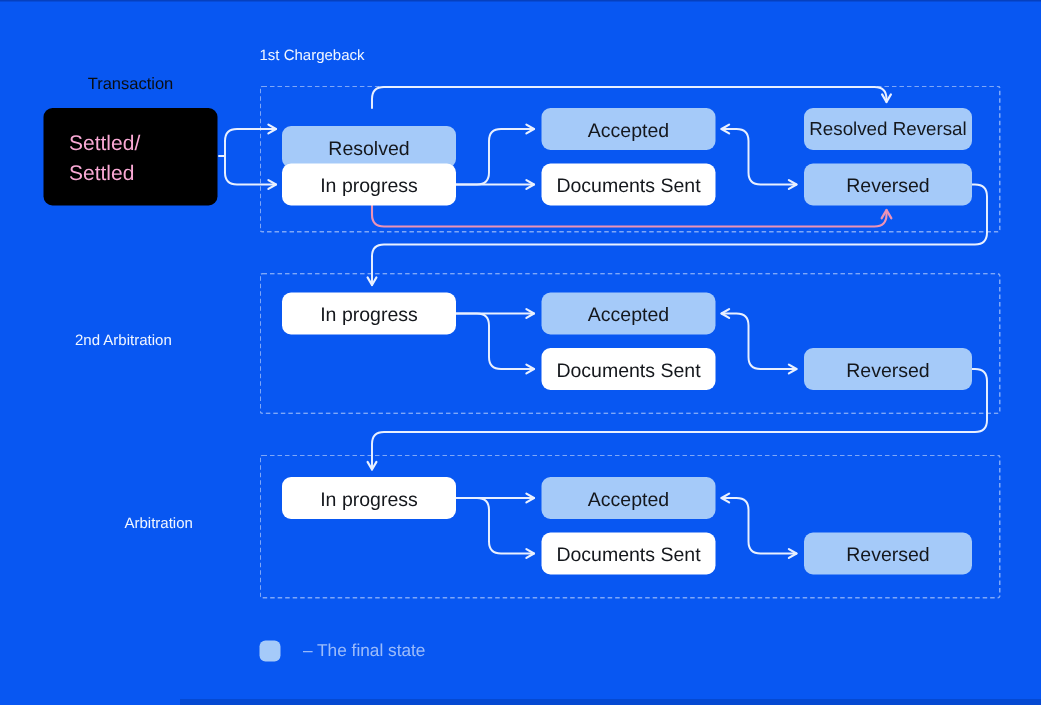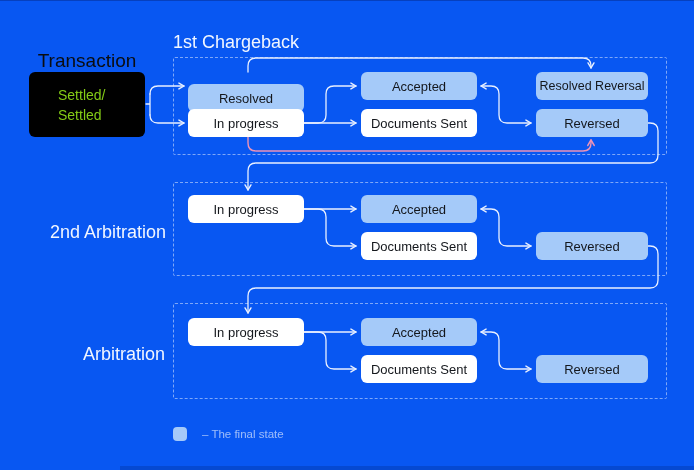--- a/index.html
+++ b/index.html
@@ -16,33 +16,33 @@
   html,body{margin:0;padding:0;background:#123;}
   .stage{
     position:relative;width:694px;height:470px;overflow:hidden;
     background:var(--background);
     font-family:"Liberation Sans","DejaVu Sans",sans-serif;
     -webkit-font-smoothing:antialiased;
   }
   .edge-top{position:absolute;left:0;top:0;width:694px;height:1px;background:rgba(4,38,126,.45);}
   .edge-bottom{position:absolute;left:120px;top:466px;width:574px;height:4px;background:#0549D2;}
   .frame{position:absolute;border:1px dashed var(--frame-border);border-radius:2px;}
-  .sec-title{position:absolute;color:#F1F6FF;font-size:18px;white-space:nowrap;}
-  .trans-label{position:absolute;color:#0B0D10;font-size:19px;text-align:center;}
+  .sec-title{position:absolute;color:#F1F6FF;font-size:10px;white-space:nowrap;}
+  .trans-label{position:absolute;color:#0B0D10;font-size:11px;text-align:center;}
   .node{
     position:absolute;height:28px;border-radius:6px;
     display:flex;align-items:center;justify-content:center;
     font-size:13px;color:var(--node-text);white-space:nowrap;
   }
   .node.final{background:var(--final-state-fill);}
   .node.plain{background:var(--in-progress-fill);}
   .black-box{
     position:absolute;left:29px;top:72px;width:116px;height:65px;border-radius:6px;
-    background:var(--transaction-fill);color:#84cc16;font-size:14px;line-height:20px;
-    display:flex;flex-direction:column;justify-content:center;padding-left:29px;box-sizing:border-box;
+    background:var(--transaction-fill);color:#f9a8d4;font-size:14px;line-height:20px;
+    display:flex;flex-direction:column;justify-content:center;padding-left:17px;box-sizing:border-box;
   }
   svg.overlay{position:absolute;left:0;top:0;pointer-events:none;}
   .conn{fill:none;stroke:var(--connector);stroke-width:1.3;stroke-linecap:round;stroke-linejoin:round;}
   .conn-pink{fill:none;stroke:var(--auto-representment);stroke-width:1.4;stroke-linecap:round;stroke-linejoin:round;}
   #arw path{stroke:var(--connector);}
   #arwp path{stroke:var(--auto-representment);}
   .legend-item{position:absolute;display:flex;align-items:center;}
   .legend-swatch{width:14px;height:14px;border-radius:4px;background:var(--final-state-fill);}
   .legend-text{color:var(--muted-text);font-size:11.5px;white-space:nowrap;}
 </style>

